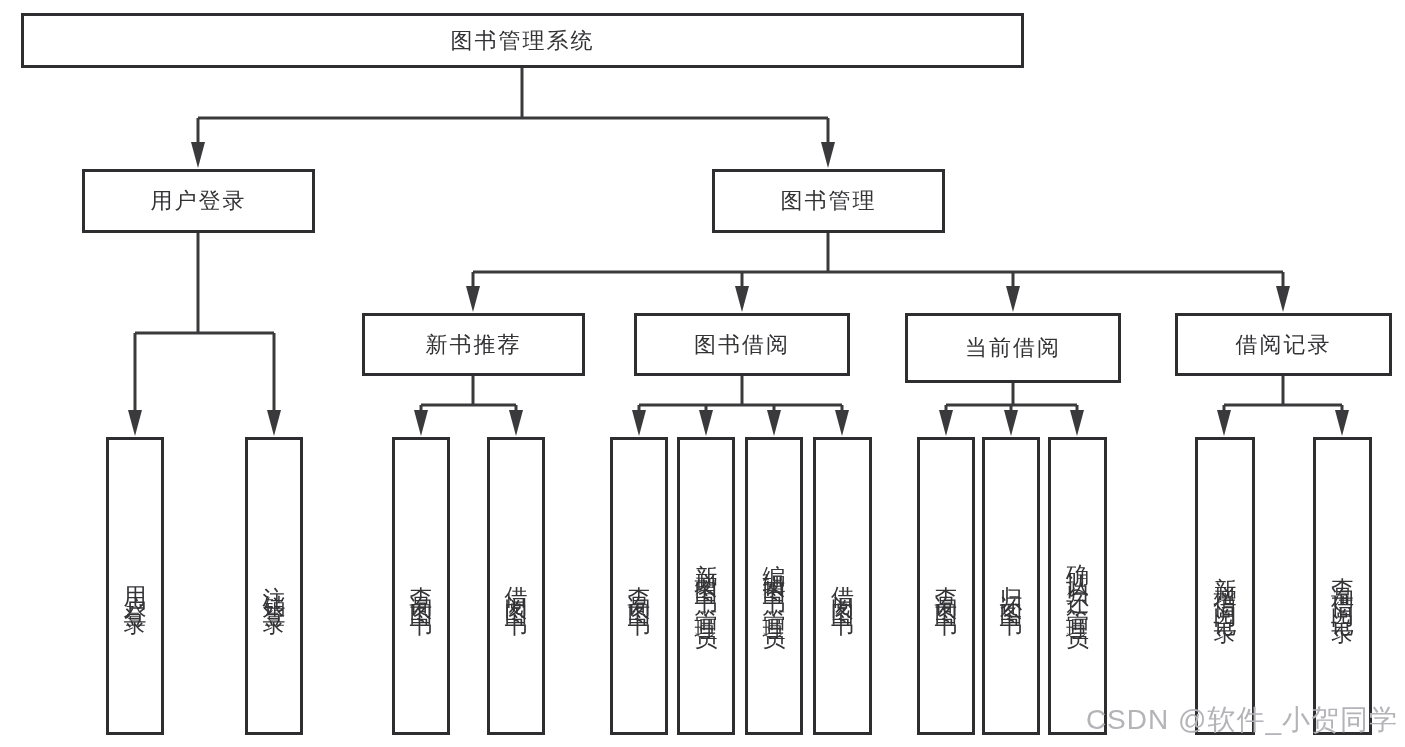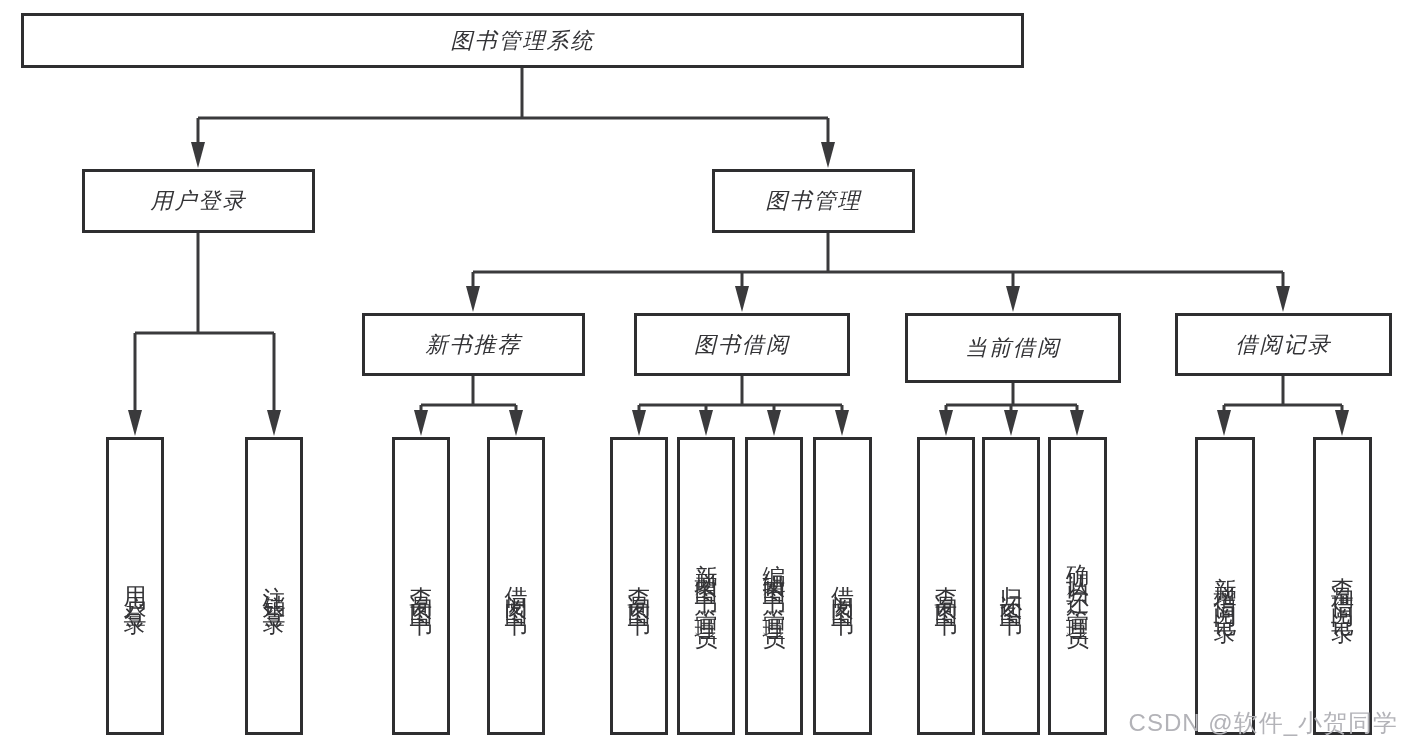--- a/index.html
+++ b/index.html
@@ -24,33 +24,32 @@
     display: flex;
     align-items: center;
     justify-content: center;
     color: #333336;
     z-index: 1;
   }
   .node.h {
     font-size: 22px;
     letter-spacing: 2px;
     white-space: nowrap;
-    font-style: italic;
   }
   .node.v {
     writing-mode: vertical-rl;
     font-size: 23px;
     letter-spacing: 9px;
     line-height: 1;
   }
   .watermark {
     position: absolute;
     right: 7px;
     bottom: 8px;
-    font-size: 24px;
+    font-size: 28px;
     color: #b3b3b8;
     letter-spacing: 1px;
     z-index: 2;
     white-space: nowrap;
   }
 </style>
 </head>
 <body>
 
 <div class="canvas">
@@ -108,21 +107,21 @@
       <path d="M1342,405V418" fill="none" stroke="#3a3a3c" stroke-width="3"></path>
       <polygon points="1335,410 1349,410 1342,436" fill="#3a3a3c"></polygon>
     </svg>
   <div class="watermark">CSDN @软件_小贺同学</div>
 <div class="node h" style="left: 21px; top: 13px; width: 1003px; height: 55px;">
       <span>图书管理系统</span>
     </div>
     <div class="node h" style="left: 82px; top: 169px; width: 233px; height: 64px;">
       <span>用户登录</span>
     </div>
-    <div class="node h" style="left: 712px; top: 169px; width: 203px; height: 64px;">
+    <div class="node h" style="left: 712px; top: 169px; width: 233px; height: 64px;">
       <span>图书管理</span>
     </div>
     <div class="node h" style="left: 634px; top: 313px; width: 216px; height: 63px;">
       <span>图书借阅</span>
     </div>
     <div class="node h" style="left: 362px; top: 313px; width: 223px; height: 63px;">
       <span>新书推荐</span>
     </div>
     <div class="node h" style="left: 905px; top: 313px; width: 216px; height: 70px;">
       <span>当前借阅</span>

